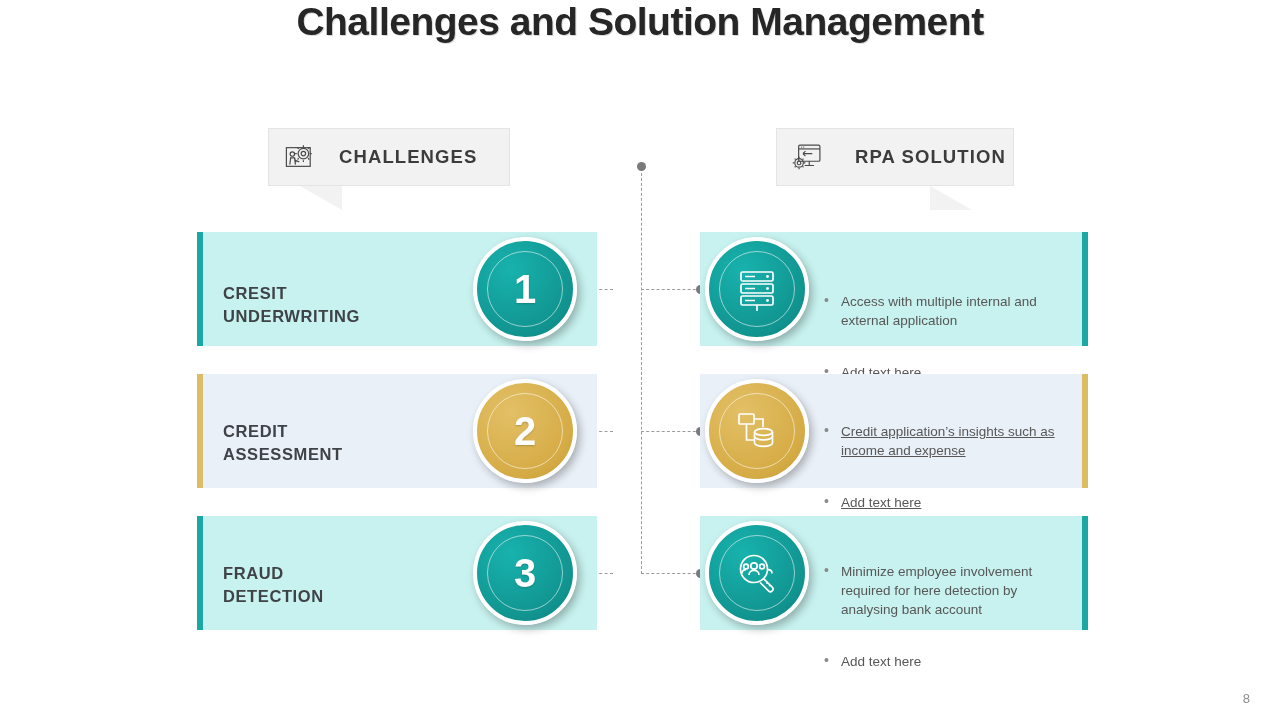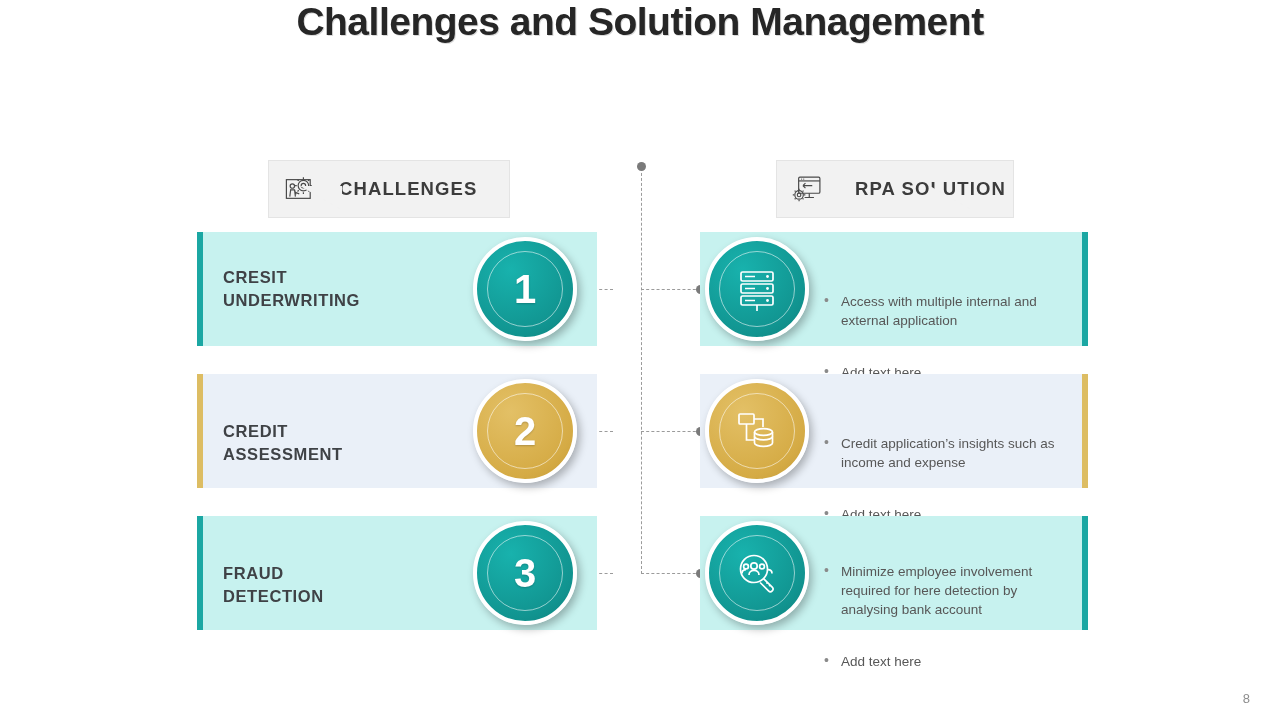--- a/index.html
+++ b/index.html
@@ -26,21 +26,20 @@
   
   .badge{
     position:absolute;
     height:58px;
     background:#f2f2f2;
     border:1px solid #e4e4e4;
     display:flex;
     align-items:center;
     box-sizing:border-box;
     padding:0 16px 0 14px;
-    margin-top:32px;
   }
   .badge .badge-label{
     font-size:18.5px;
     font-weight:bold;
     letter-spacing:1.1px;
     color:#3c3c3c;
     margin-left:22px;
     white-space:nowrap;
   }
   .badge-challenges{ left:268px; top:128px; width:242px; }
@@ -222,21 +221,21 @@
 
 <div class="conn-hline" style="top:573px;"></div>
 <div class="conn-dot" style="left:696px;top:569px;"></div>
 <div class="conn-stub" style="left:583px;top:573px;"></div>
 <div class="conn-dot" style="left:579px;top:569px;"></div>
 
 <div class="row" style="top:232px;">
   <div class="band band-left teal"></div>
   <div class="band band-right teal"></div>
 
-  <div class="row-label" style="top:34px;">CRESIT
+  <div class="row-label" style="top:50px;">CRESIT
 UNDERWRITING</div>
 
   <div class="circle teal circle-num" style="top:5px;">
     <span class="ring"></span>
     <span class="num">1</span>
   </div>
 
   <div class="circle teal circle-icon" style="top:5px;">
     <span class="ring"></span>
     <svg class="glyph" viewBox="0 0 52 52">
@@ -277,21 +276,21 @@
         <rect x="8" y="9" width="15" height="10" rx="1"></rect>
         <path d="M15.5 19v16h8"></path>
         <path d="M23 14h9v8"></path>
         <ellipse cx="32.5" cy="27" rx="9" ry="3.4"></ellipse>
         <path d="M23.5 27v11c0 1.9 4 3.4 9 3.4s9-1.5 9-3.4V27"></path>
         <path d="M23.5 31.5c0 1.9 4 3.4 9 3.4s9-1.5 9-3.4"></path>
       </g>
     </svg>
   </div>
 
-  <div class="bullets" style="top:27px;">
+  <div class="bullets" style="top:15px;text-decoration:underline;">
     <div class="bullet">Credit application’s insights such as income and expense</div>
     <div class="bullet">Add text here</div>
   </div>
 </div>
 
 <div class="row" style="top:516px;">
   <div class="band band-left teal"></div>
   <div class="band band-right teal"></div>
 
   <div class="row-label" style="top:46px;">FRAUD DETECTION</div>

